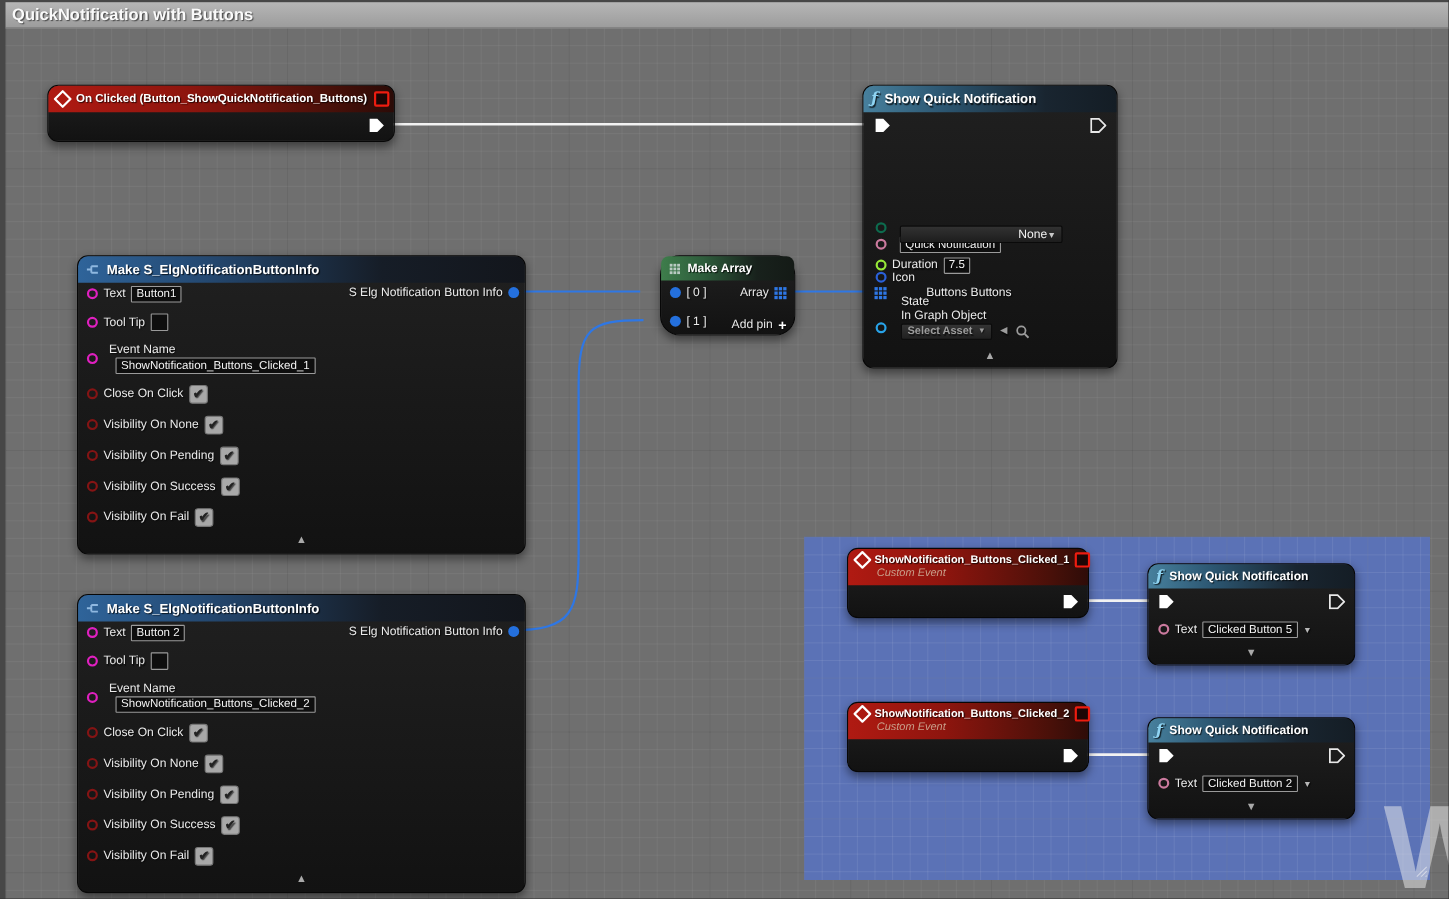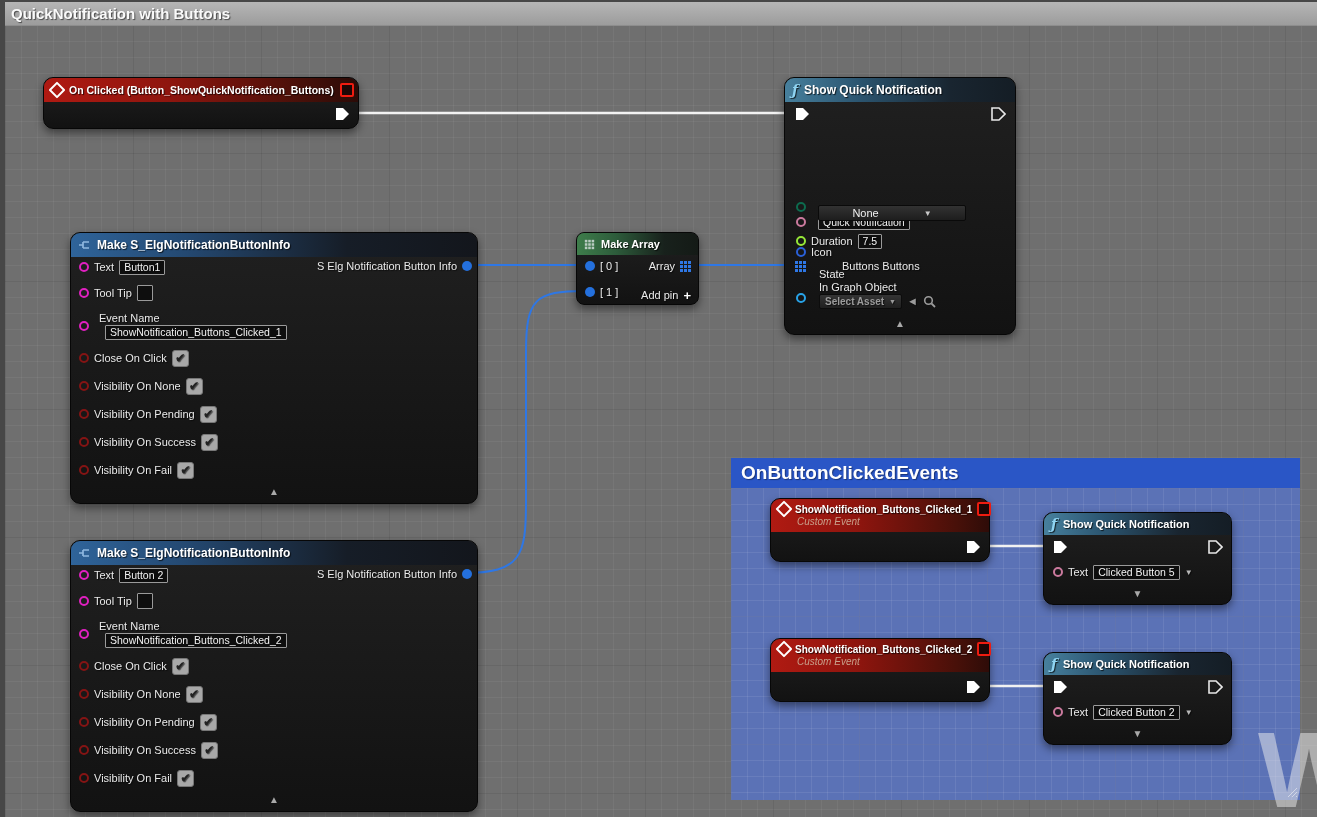--- a/index.html
+++ b/index.html
@@ -54,23 +54,23 @@
   .pc.h{border:2.5px solid currentColor;}
   .pc.f{background:currentColor;}
   .gp{width:11px;height:11px;flex:none;position:relative;}
   .gp i{position:absolute;left:0;top:0;width:3px;height:3px;background:currentColor;
     box-shadow:4px 0,8px 0,0 4px,4px 4px,8px 4px,0 8px,4px 8px,8px 8px;}
   .field{background:#0e0e0e;border:1px solid #9a9a9a;color:#f2f2f2;font-size:10.5px;
     line-height:13px;padding:0 4px;white-space:nowrap;border-radius:1px;}
   .emptybox{width:14px;height:14px;background:#0e0e0e;border:1px solid #9a9a9a;border-radius:1px;}
   .cb{width:15px;height:15px;background:#a8a8a8;border:1px solid #777;border-radius:3px;
     color:#222;font-size:12px;line-height:14px;text-align:center;font-weight:bold;flex:none;}
-  .combo{display:flex;justify-content:center;align-items:center;box-sizing:border-box;
+  .combo{display:flex;justify-content:flex-end;align-items:center;box-sizing:border-box;
     background:linear-gradient(#323232,#1d1d1d);border:1px solid #0a0a0a;color:#f0f0f0;
-    font-size:11px;padding:0 5px;border-radius:2px;gap:45px;}
+    font-size:11px;padding:0 5px;border-radius:2px;}
   .combo .arr{color:#c9c9c9;font-size:8px;}
   .smallarr{color:#b9b9b9;font-size:8px;}
   .selectasset{background:linear-gradient(#343434,#202020);border:1px solid #0c0c0c;border-radius:2px;
     color:#9b9b9b;font-size:10px;padding:1px 5px;display:flex;gap:5px;align-items:center;font-weight:bold;}
   .ghosticon{color:#9b9b9b;font-size:9px;}
   .collapse{position:absolute;left:0;right:0;text-align:center;color:#a9a9a9;font-size:10px;height:12px;line-height:12px;}
   .delegate{width:10px;height:10px;border:2px solid #ee1c10;border-radius:2px;background:#1c0605;
     margin-left:auto;flex:none;box-sizing:content-box;}
   .diamond{width:8px;height:8px;border:2px solid #fff;transform:rotate(45deg);border-radius:1px;flex:none;}
   .fnicon{font-family:"DejaVu Serif",serif;font-style:italic;font-size:14px;color:#8fd4f2;
@@ -84,23 +84,20 @@
 <body>
 
 <div class="canvas">
 
   <div class="outer-body gridbg"></div>
   <div class="outer-title">
     <span>QuickNotification with Buttons</span>
   </div>
 
   <div class="comment">
-    <div class="comment-head">
-      <span>OnButtonClickedEvents</span>
-    </div>
     <div class="comment-body"></div>
     <svg class="handle" width="14" height="14">
       <path d="M4 13 L13 4 M8 13 L13 8 M12 13 L13 12" stroke="rgba(255,255,255,0.55)" stroke-width="1" fill="none"></path>
     </svg>
   </div>
 
   <svg class="wires" width="1317" height="817">
     <path d="M345 113 L792 113" stroke="#f2f2f2" stroke-width="2.4" fill="none"></path>
     <path d="M464 265 L582 265" stroke="#2e77e5" stroke-width="2" fill="none"></path>
     <path d="M464 573 C521 573 526 556 526 502 L526 352 C526 299 535 291 585 291" stroke="#2e77e5" stroke-width="2" fill="none"></path>
@@ -271,21 +268,21 @@
       <span class="cb">✔</span>
     </div>
     <div class="row" style="left:8px;top:229px;">
       <span class="pc h" style="color:#841414;"></span>
       <span>Visibility On Fail</span>
       <span class="cb">✔</span>
     </div>
     <div class="collapse" style="top:253px;">▲</div>
   </div>
 
-  <div class="node" style="left:576px;top:232px;width:121px;height:71px;border-radius:8px;">
+  <div class="node" style="left:600px;top:232px;width:121px;height:71px;border-radius:18px;">
     <div class="nhead h-array" style="border-radius:7px 7px 0 0;">
       <span class="gp" style="color:#b9cbc2;transform:scale(0.85);">
           <i></i>
         </span>
       <span>Make Array</span>
     </div>
     <div class="row" style="left:8px;top:25px;">
       <span class="pc f" style="color:#2470dd;"></span>
       <span>[ 0 ]</span>
     </div>

